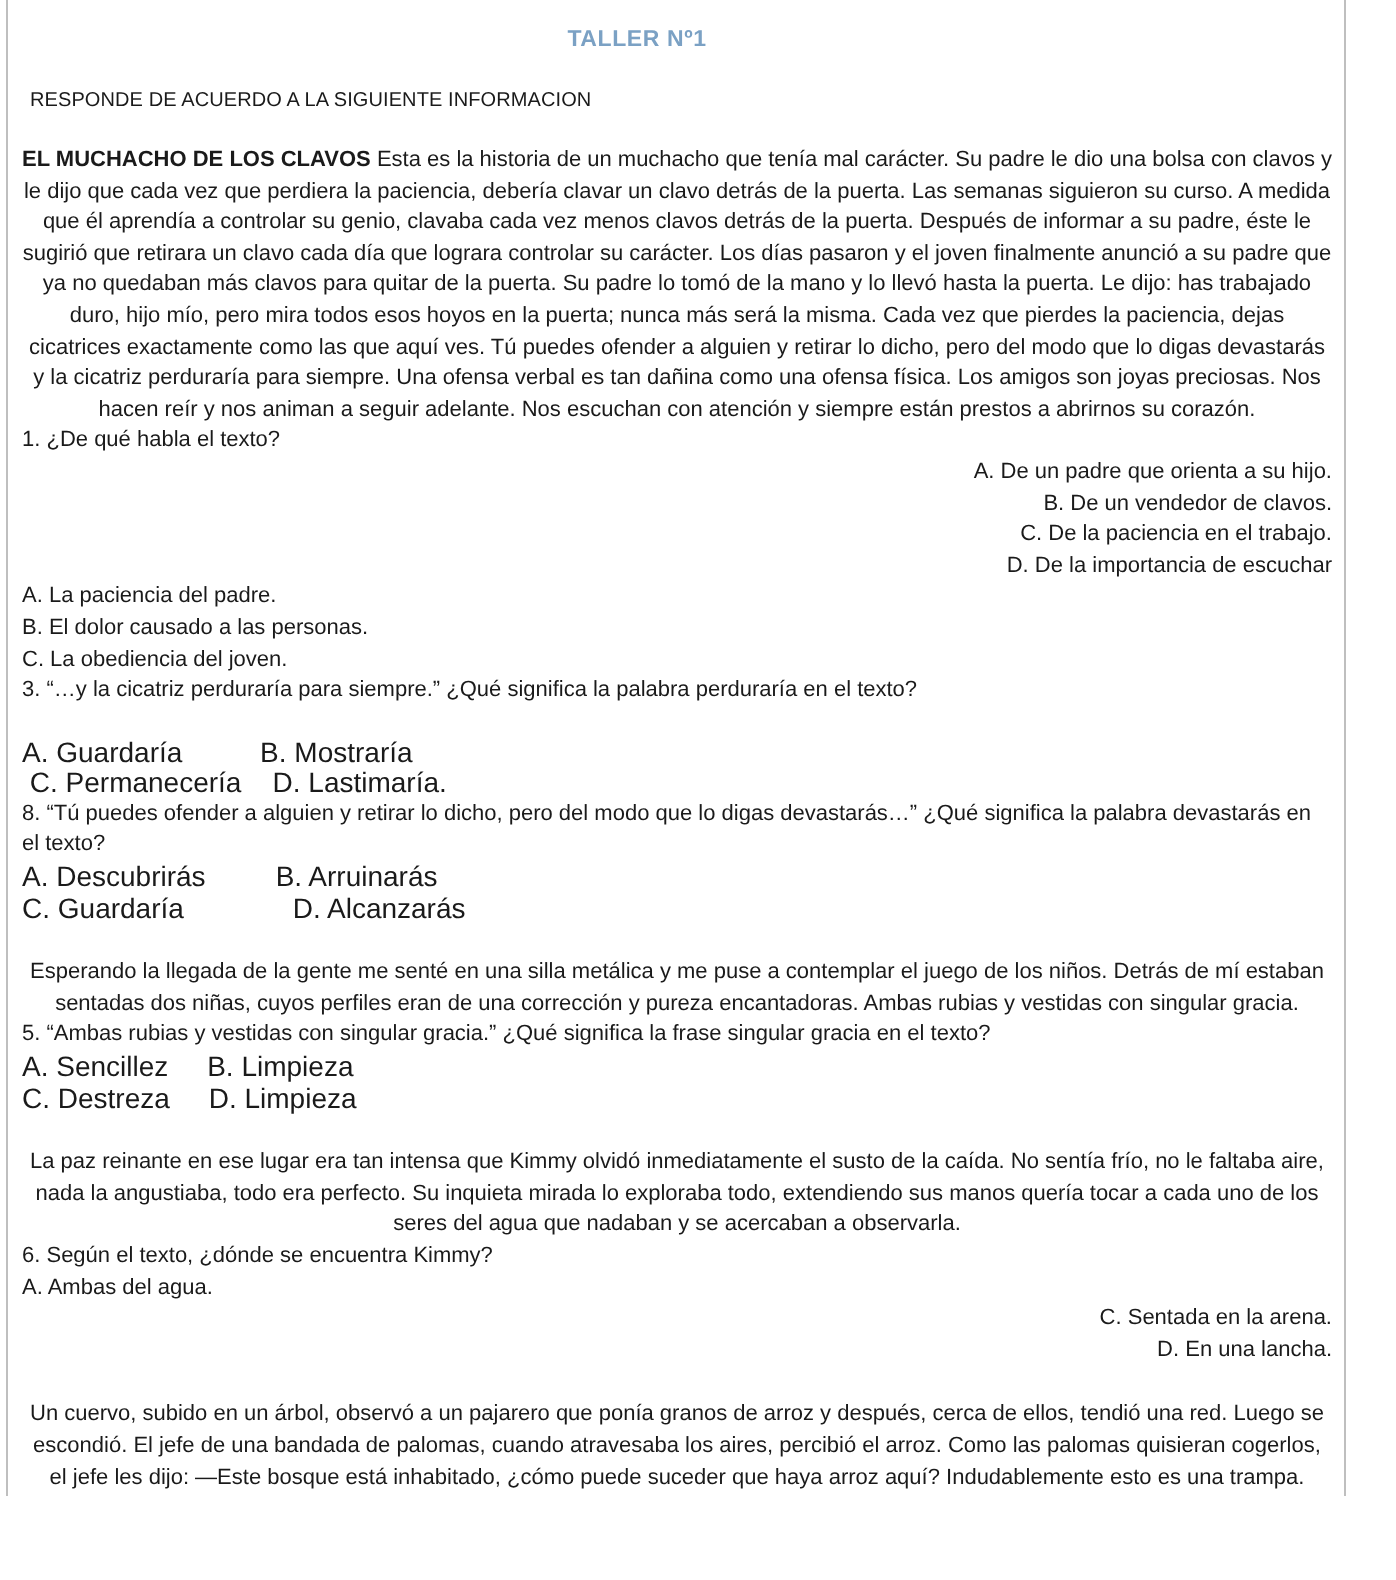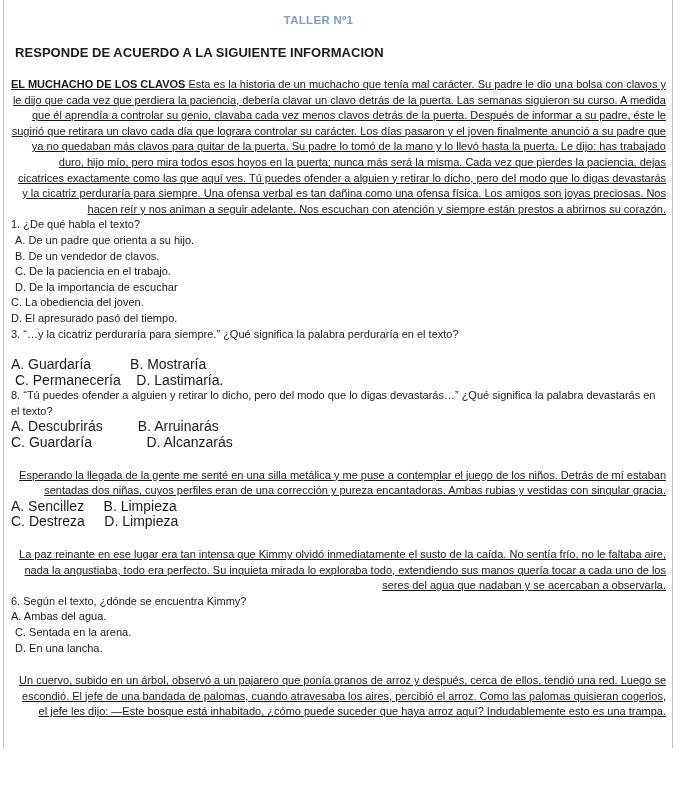--- a/index.html
+++ b/index.html
@@ -42,47 +42,46 @@
     text-align: center;
     color: #7ba1c4;
     font-size: 11.5px;
     font-weight: 600;
     letter-spacing: 0.3px;
     margin: 14px 0 0 0;
     padding-right: 40px;
   }
 
   .instruction {
-    font-size: 13px;
-    font-weight: bold;
+    font-size: 10px;
+    font-weight: normal;
     margin: 19px 0 0 4px;
     letter-spacing: 0.05px;
   }
 
   .para {
     font-size: 11px;
     line-height: 15.6px;
-    text-align: right;
+    text-align: center;
     margin: 17px 0 0 0;
-    text-decoration: underline;
   }
 
   .lead { font-weight: bold; }
 
   .q {
     font-size: 11px;
     line-height: 15.6px;
     margin: 0;
   }
   .opt {
     font-size: 11px;
     line-height: 15.6px;
     margin: 0;
   }
-  .opt.ind { padding-left: 4px; }
+  .opt.ind { padding-left: 4px; text-align: right; }
 
   
   .optrow {
     font-size: 14px;
     line-height: 15.6px;
     margin: 0;
     white-space: pre;
   }
   .spacer-md { height: 15px; }
 </style>
@@ -101,34 +100,36 @@
     <div class="instruction">RESPONDE DE ACUERDO A LA SIGUIENTE  INFORMACION</div>
 
     <p class="para"><span class="lead">EL MUCHACHO DE LOS CLAVOS</span><span> Esta es la historia de un muchacho que tenía mal carácter. Su padre le dio una bolsa con clavos y le dijo que cada vez que perdiera la paciencia, debería clavar un clavo detrás de la puerta. Las semanas siguieron su curso. A medida que él aprendía a controlar su genio, clavaba cada vez menos clavos detrás de la puerta. Después de informar a su padre, éste le sugirió que retirara un clavo cada día que lograra controlar su carácter. Los días pasaron y el joven finalmente anunció a su padre que ya no quedaban más clavos para quitar de la puerta. Su padre lo tomó de la mano y lo llevó hasta la puerta. Le dijo: has trabajado duro, hijo mío, pero mira todos esos hoyos en la puerta; nunca más será la misma. Cada vez que pierdes la paciencia, dejas cicatrices exactamente como las que aquí ves. Tú puedes ofender a alguien y retirar lo dicho, pero del modo que lo digas devastarás y la cicatriz perduraría para siempre. Una ofensa verbal es tan dañina como una ofensa física. Los amigos son joyas preciosas. Nos hacen reír y nos animan a seguir adelante. Nos escuchan con atención y siempre están prestos a abrirnos su corazón.</span></p>
 
     <p class="q">1. ¿De qué habla el texto?</p>
     <p class="opt ind">A. De un padre que orienta a su hijo.</p>
     <p class="opt ind">B. De un vendedor de clavos.</p>
     <p class="opt ind">C. De la paciencia en el trabajo.</p>
     <p class="opt ind">D. De la importancia de escuchar</p>
 
+    <p class="opt">A. La paciencia del padre.</p>
+    <p class="opt">B. El dolor causado a las personas.</p>
     <p class="opt">C. La obediencia del joven.</p>
-    <p class="opt">D. El apresurado pasó del tiempo.</p>
 
     <p class="q">3. “…y la cicatriz perduraría para siempre.” ¿Qué significa la palabra perduraría en el texto?</p>
     <div class="spacer-md"></div>
     <p class="optrow">A. Guardaría          B. Mostraría</p>
     <p class="optrow"> C. Permanecería    D. Lastimaría.</p>
 
     <p class="q">8. “Tú puedes ofender a alguien y retirar lo dicho, pero del modo que lo digas devastarás…” ¿Qué significa la palabra devastarás en el texto?</p>
     <p class="optrow">A. Descubrirás         B. Arruinarás</p>
     <p class="optrow">C. Guardaría              D. Alcanzarás</p>
 
     <p class="para">Esperando la llegada de la gente me senté en una silla metálica y me puse a contemplar el juego de los niños. Detrás de mí estaban sentadas dos niñas, cuyos perfiles eran de una corrección y pureza encantadoras. Ambas rubias y vestidas con singular gracia.</p>
 
+    <p class="q">5. “Ambas rubias y vestidas con singular gracia.” ¿Qué significa la frase singular gracia en el texto?</p>
     <p class="optrow">A. Sencillez     B. Limpieza</p>
     <p class="optrow">C. Destreza     D. Limpieza</p>
 
     <p class="para">La paz reinante en ese lugar era tan intensa que Kimmy olvidó inmediatamente el susto de la caída. No sentía frío, no le faltaba aire, nada la angustiaba, todo era perfecto. Su inquieta mirada lo exploraba todo, extendiendo sus manos quería tocar a cada uno de los seres del agua que nadaban y se acercaban a observarla.</p>
 
     <p class="q">6. Según el texto, ¿dónde se encuentra Kimmy?</p>
     <p class="opt">A. Ambas del agua.</p>
     <p class="opt ind">C. Sentada en la arena.</p>
     <p class="opt ind">D. En una lancha.</p>
 

